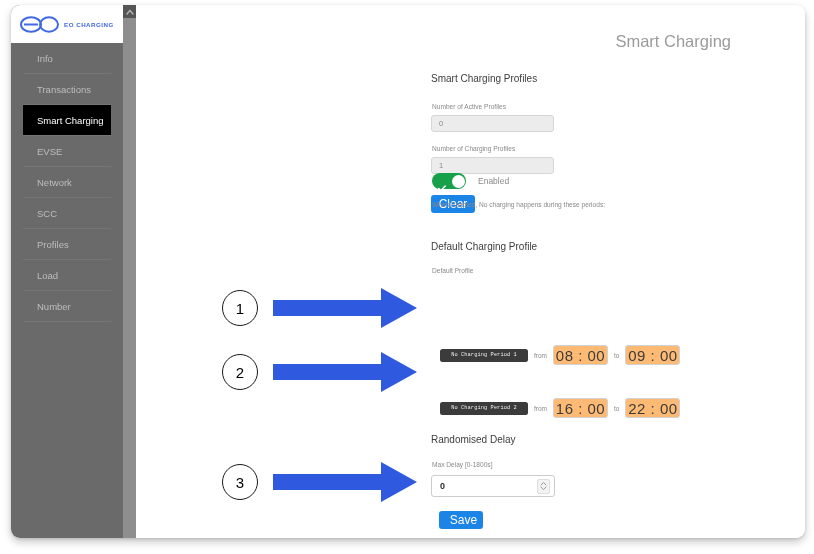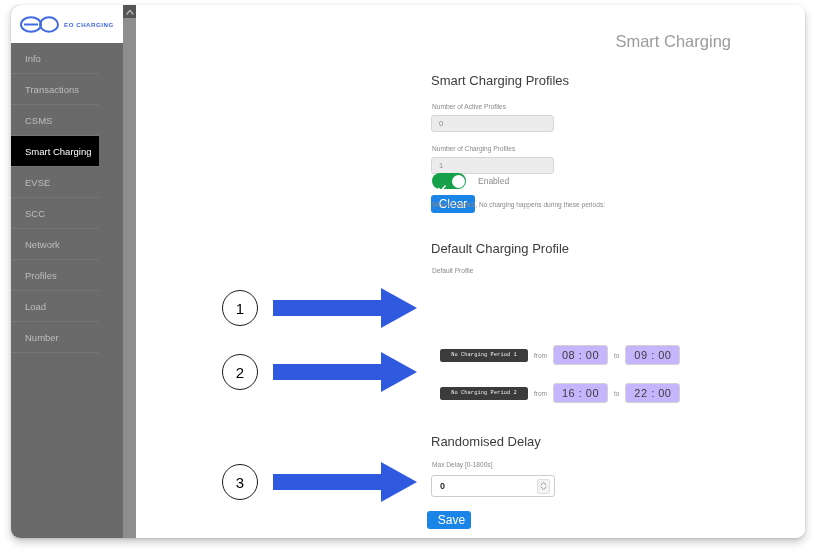--- a/index.html
+++ b/index.html
@@ -46,21 +46,21 @@
   #brand-mark { display:block; }
   #brand-text {
     font-size: 6.2px;
     letter-spacing: 0.5px;
     color: #4169e1;
     font-weight: 700;
     margin-left: 4px;
     white-space: nowrap;
   }
 
-  #nav { position: absolute; left:0; top: 38px; width: 88px; }
+  #nav { position: absolute; left:12px; top: 38px; width: 88px; }
   .nav-item {
     height: 31px;
     display: flex; align-items: center;
     padding-left: 14px;
     font-size: 9.5px;
     color: #bdbdbd;
     border-bottom: 1px solid #757575;
     cursor: pointer;
     white-space: nowrap;
   }
@@ -104,21 +104,21 @@
     right: 74px; top: 27px;
     font-size: 16.5px;
     color: #9b9b9b;
     font-weight: 400;
     white-space: nowrap;
   }
 
   .section-head {
     position: absolute;
     left: 295px;
-    font-size: 13px;
+    font-size: 10px;
     color: #3c3c3c;
     font-weight: 400;
     white-space: nowrap;
   }
   .field-label {
     position: absolute;
     left: 296px;
     font-size: 6.6px;
     color: #8a8a8a;
     white-space: nowrap;
@@ -203,24 +203,24 @@
     flex: none;
   }
   .fromto {
     font-size: 6.5px;
     color: #8a8a8a;
     margin: 0 6px;
     flex: none;
   }
   .time-box {
     width: 55px; height: 20px;
-    background: #c4b5fd;
+    background: #fdba74;
     border: 1px solid #d2d2d2;
     border-radius: 3px;
-    font-size: 11px;
+    font-size: 15px;
     color: #3c3c3c;
     display:flex; align-items:center; justify-content:center;
     flex: none;
     letter-spacing: 0.5px;
   }
 
   
   #delay-input {
     position: absolute;
     left: 295px; top: 470px;
@@ -283,34 +283,31 @@
         <span id="brand-text">EO CHARGING</span>
       </div>
 
       <div id="nav">
           <div class="nav-item">
             <span>Info</span>
           </div>
           <div class="nav-item">
             <span>Transactions</span>
           </div>
-          <div class="nav-item">
-            <span>CSMS</span>
-          </div>
           <div class="nav-item active">
             <span>Smart Charging</span>
           </div>
           <div class="nav-item">
             <span>EVSE</span>
           </div>
           <div class="nav-item">
+            <span>Network</span>
+          </div>
+          <div class="nav-item">
             <span>SCC</span>
-          </div>
-          <div class="nav-item">
-            <span>Network</span>
           </div>
           <div class="nav-item">
             <span>Profiles</span>
           </div>
           <div class="nav-item">
             <span>Load</span>
           </div>
           <div class="nav-item">
             <span>Number</span>
           </div>
@@ -359,21 +356,21 @@
       <div class="hint" style="top:196px;">When Enabled, No charging happens during these periods:</div>
 
       <div class="period-row" id="period-row-0" style="top:340px;">
         <span class="period-badge">No Charging Period 1</span>
         <span class="fromto">from</span>
         <span class="time-box">08 : 00</span>
         <span class="fromto">to</span>
         <span class="time-box">09 : 00</span>
       </div>
 
-      <div class="period-row" id="period-row-1" style="top:378px;">
+      <div class="period-row" id="period-row-1" style="top:393px;">
         <span class="period-badge">No Charging Period 2</span>
         <span class="fromto">from</span>
         <span class="time-box">16 : 00</span>
         <span class="fromto">to</span>
         <span class="time-box">22 : 00</span>
       </div>
 
       <div class="section-head" style="top:429px;">Randomised Delay</div>
 
       <div class="field-label" style="top:456px;">Max Delay [0-1800s]</div>
@@ -381,21 +378,21 @@
       <div id="delay-input">
         <span id="delay-value">0</span>
         <span id="spinner">
           <svg width="7" height="10" viewBox="0 0 7 10">
             <path d="M1 4 L3.5 1.4 L6 4" fill="none" stroke="#9a9a9a" stroke-width="1" stroke-linecap="round" stroke-linejoin="round"></path>
             <path d="M1 6 L3.5 8.6 L6 6" fill="none" stroke="#9a9a9a" stroke-width="1" stroke-linecap="round" stroke-linejoin="round"></path>
           </svg>
         </span>
       </div>
 
-      <button class="btn-primary" style="top:506px; left:291px;padding-left:11px;">Save</button>
+      <button class="btn-primary" style="top:506px; left:303px;padding-left:11px;">Save</button>
     </div>
   </div>
 
   <div class="anno-circle" style="left:222px; top:290px;">1</div>
   <svg class="anno-arrow" style="left:273px; top:288px;" width="145" height="40" viewBox="0 0 145 40">
     <path d="M0 12 L108 12 L108 0 L144 20 L108 40 L108 28 L0 28 Z" fill="#2f5ae0"></path>
   </svg>
 
   <div class="anno-circle" style="left:222px; top:354px;">2</div>
   <svg class="anno-arrow" style="left:273px; top:352px;" width="145" height="40" viewBox="0 0 145 40">

